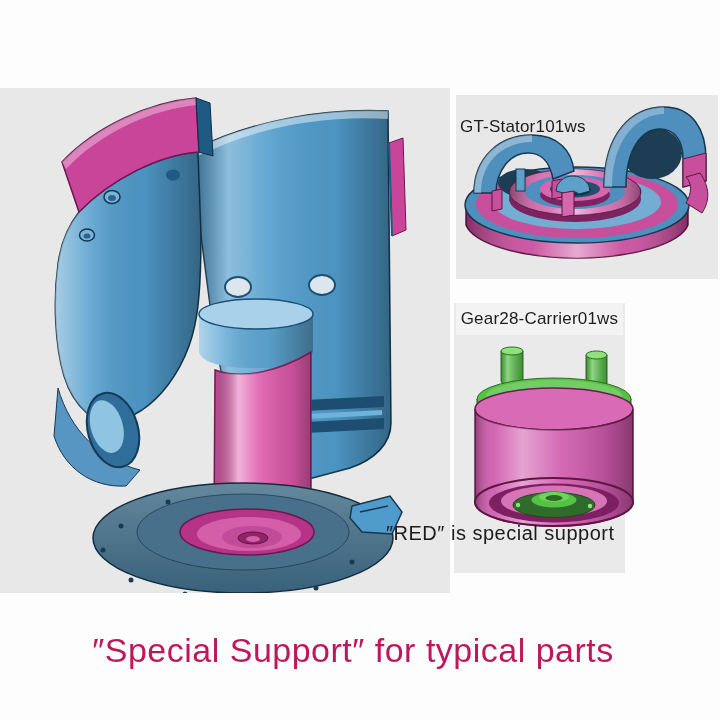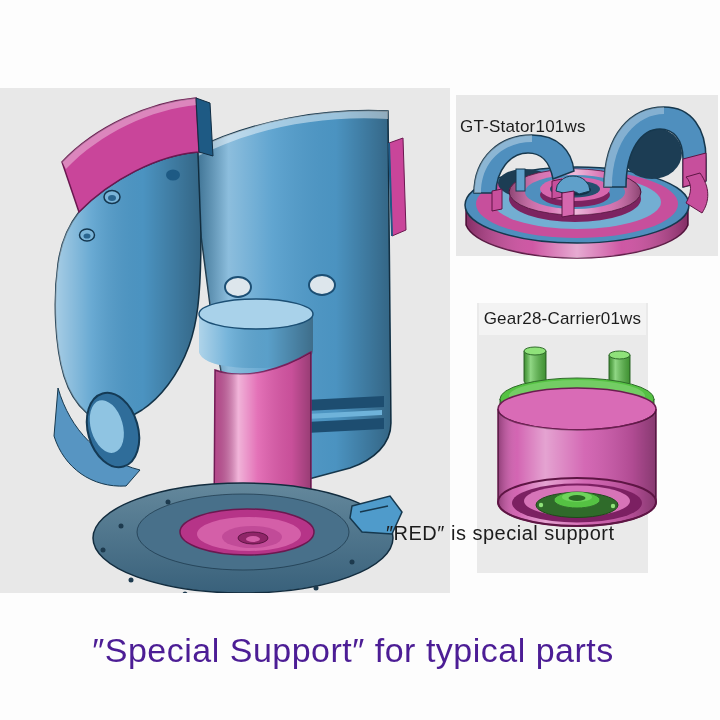--- a/index.html
+++ b/index.html
@@ -4,41 +4,41 @@
 <style>
   html,body{margin:0;padding:0;}
   body{
     width:720px;height:720px;position:relative;overflow:hidden;
     background:var(--page-bg,#fdfdfd);
     font-family:"Liberation Sans", sans-serif;
     color:var(--text-dark,#1c1c1c);
   }
   .panel{position:absolute;}
   #main-panel{left:0;top:88px;width:450px;height:505px;background:var(--panel-gray,#e8e8e8);}
-  #stator-panel{left:456px;top:95px;width:262px;height:161px;background:var(--panel-gray,#e8e8e8);}
-  #gear-panel{left:477px;top:303px;width:171px;height:270px;background:var(--panel-gray-light,#eaeaea);}
+  #stator-panel{left:456px;top:95px;width:262px;height:184px;background:var(--panel-gray,#e8e8e8);}
+  #gear-panel{left:454px;top:303px;width:171px;height:270px;background:var(--panel-gray-light,#eaeaea);}
   .part-label{
     position:absolute;font-size:17px;line-height:1.2;letter-spacing:0.2px;
     color:var(--text-dark,#1c1c1c);white-space:nowrap;
   }
   #gas-label{left:196px;top:40px;}
   #stator-label{left:4px;top:22px;}
   #gear-label-strip{
     position:absolute;left:2px;top:0;right:2px;height:32px;
     background:var(--label-strip,#f3f3f3);
     display:flex;align-items:center;justify-content:center;
   }
   #gear-label-strip .part-label{position:static;}
   #red-note{
     position:absolute;left:386px;top:521px;font-size:20px;line-height:1.25;
     letter-spacing:0.5px;white-space:nowrap;color:var(--text-dark,#1c1c1c);
   }
   #caption{
     position:absolute;left:0;right:14px;top:631px;text-align:center;
-    font-size:34px;letter-spacing:0.5px;color:#4c1d95;white-space:nowrap;
+    font-size:34px;letter-spacing:0.5px;color:#be185d;white-space:nowrap;
   }
   svg{display:block;}
   #gear-svg{position:absolute;left:0;top:34px;}
 </style>
 </head>
 <body>
 
 <div id="main-panel" class="panel">
   <svg width="450" height="505" viewBox="0 0 450 505">
     <defs>

